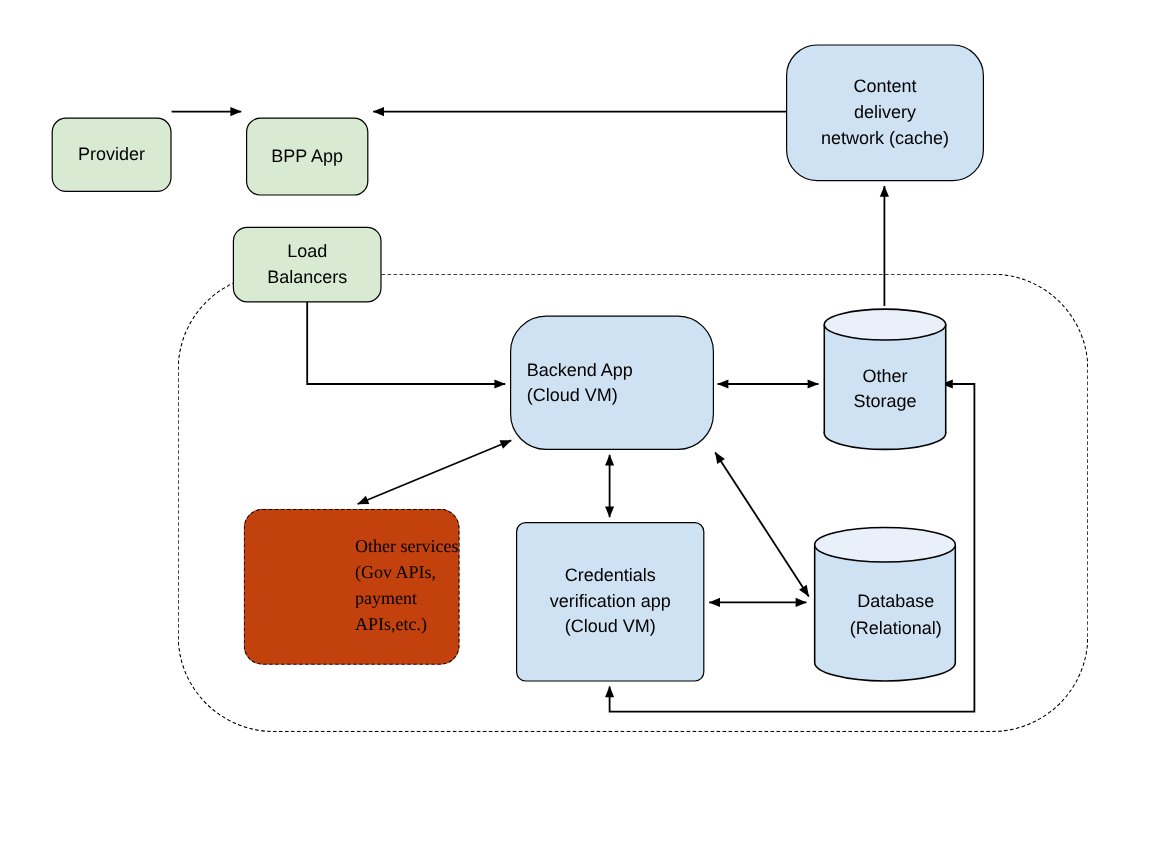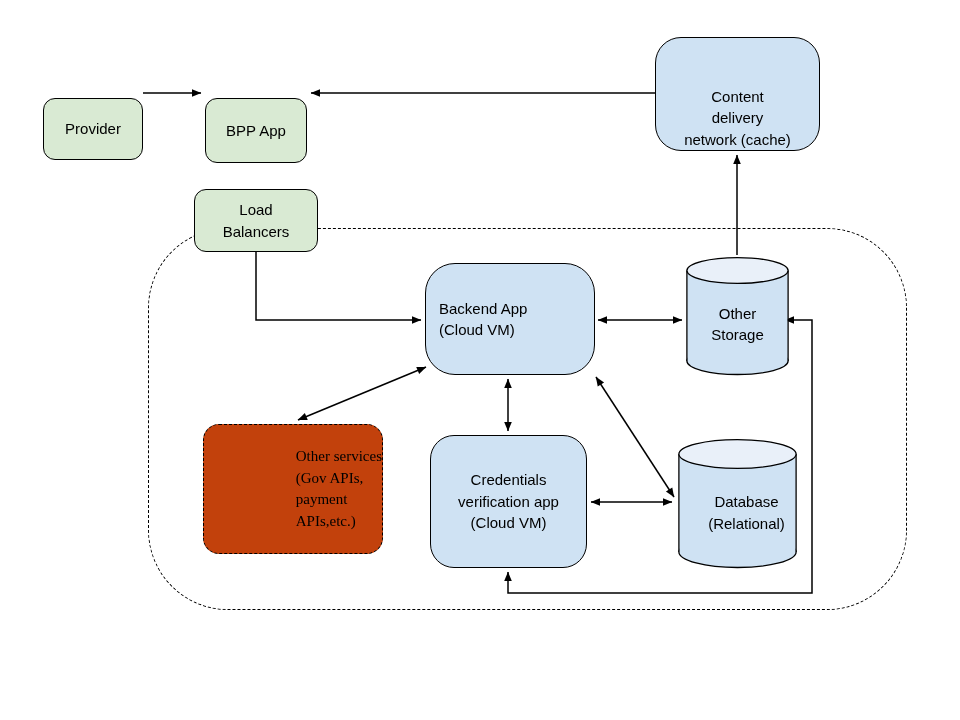--- a/index.html
+++ b/index.html
@@ -75,39 +75,39 @@
 
   <div class="node green" style="left:205px;top:63px;width:102px;height:65px;border-radius:12px;">
     <div class="label">BPP App</div>
   </div>
 
   <div class="node green" style="left:194px;top:154px;width:124px;height:63px;border-radius:12px;">
     <div class="label">Load
 Balancers</div>
   </div>
 
-  <div class="node blue" style="left:655px;top:37px;width:165px;height:114px;border-radius:26px;align-items:flex-end;">
+  <div class="node blue" style="left:655px;top:37px;width:165px;height:114px;border-radius:26px;">
     <div class="label">Content
 delivery
 network (cache)</div>
   </div>
 
   <div class="node blue" style="left:425px;top:263px;width:170px;height:112px;border-radius:30px;justify-content:flex-start;">
     <div class="label left" style="padding-left:13px;">Backend App
 (Cloud VM)</div>
   </div>
 
   <div class="node dashed" style="left:203px;top:424px;width:180px;height:130px;border-radius:16px;">
     <div class="label left" style="padding-left:15px;">Other services
 (Gov APIs,
 payment
 APIs,etc.)</div>
   </div>
 
-  <div class="node blue" style="left:430px;top:435px;width:157px;height:133px;border-radius:24px;">
+  <div class="node blue" style="left:430px;top:435px;width:157px;height:133px;border-radius:8px;">
     <div class="label">Credentials
 verification app
 (Cloud VM)</div>
   </div>
 
   <div class="cyl" style="left:686px;top:257px;width:103px;height:119px;">
     <svg width="103" height="119" viewBox="0 0 103 119">
       <ellipse class="cyl-stroke cyl-body-fill" cx="51.5" cy="104" rx="50.6" ry="13.5"></ellipse>
       <rect x="1.2" y="13.5" width="100.6" height="90.5" fill="var(--blue,#cfe2f3)" stroke="none"></rect>
       <line class="cyl-stroke" x1="0.9" y1="13.5" x2="0.9" y2="104"></line>

